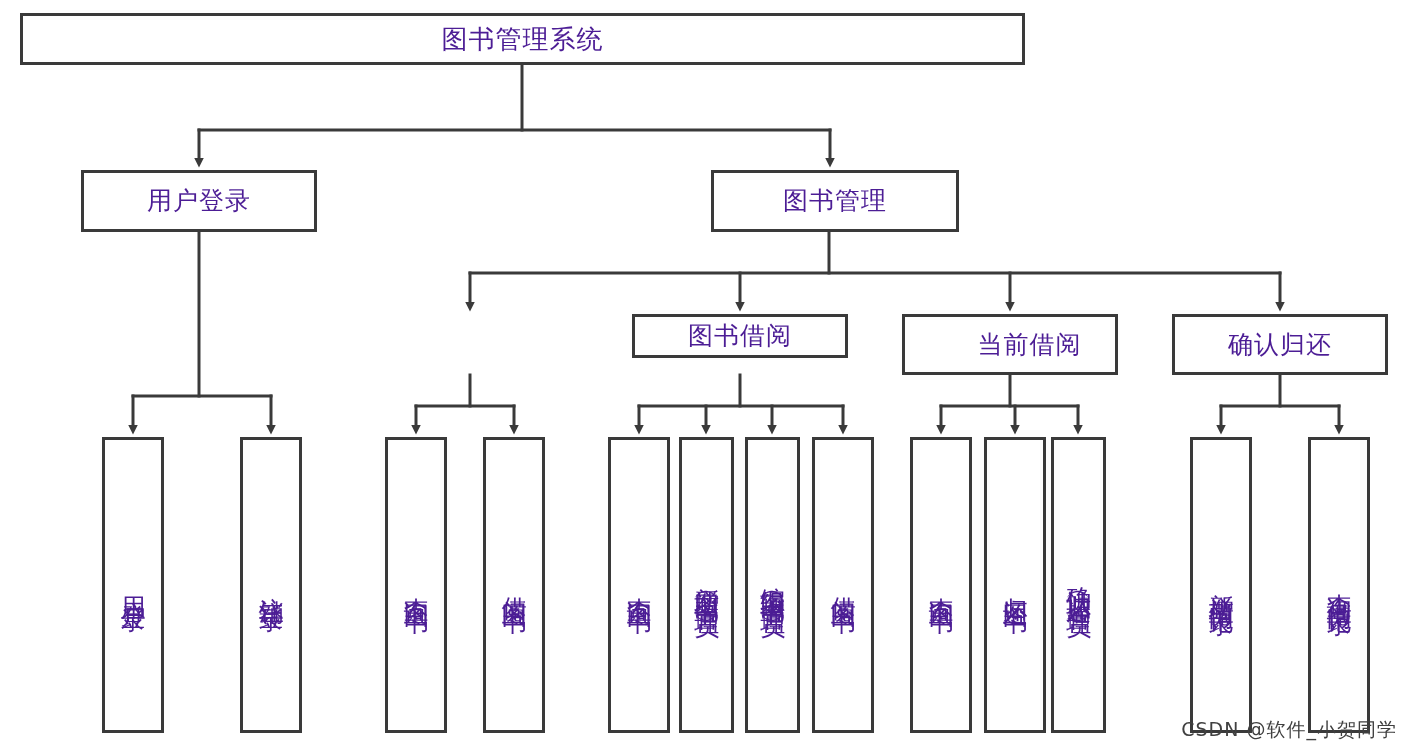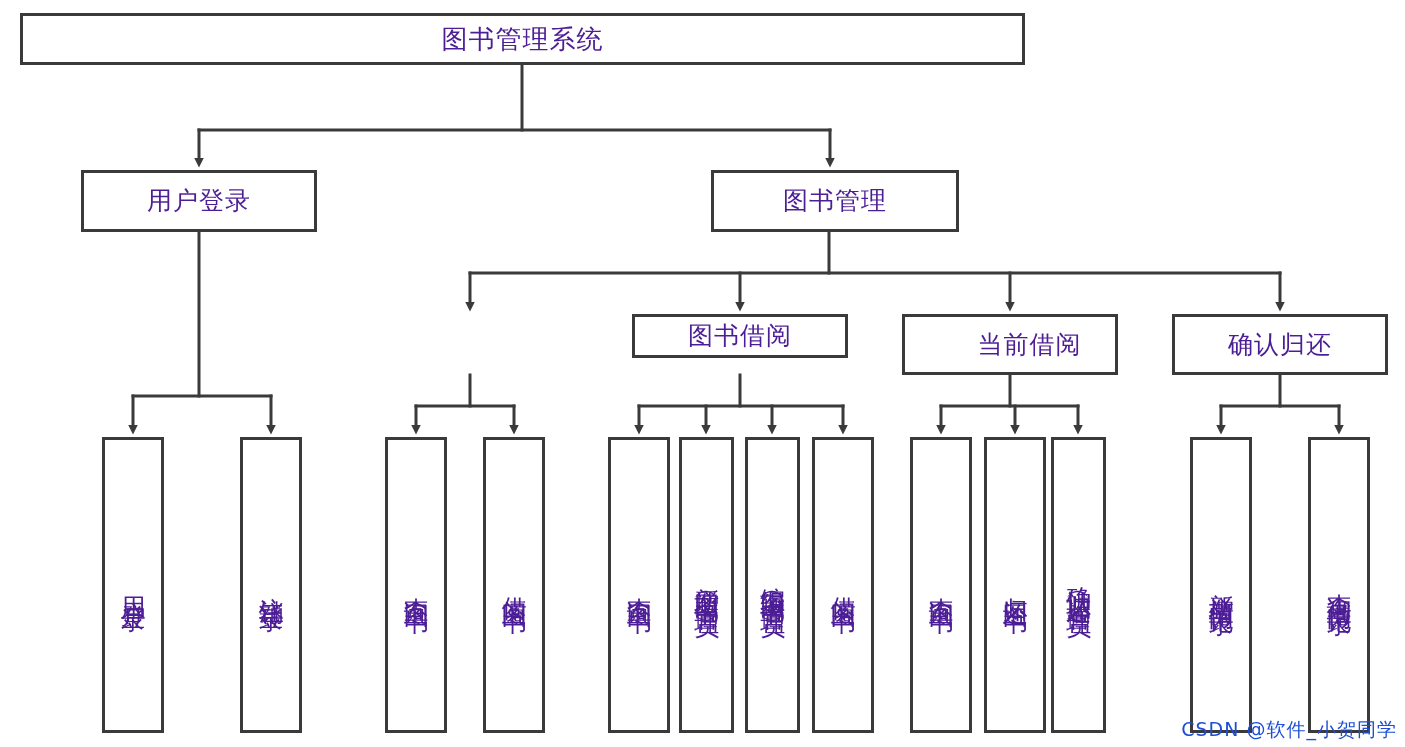--- a/index.html
+++ b/index.html
@@ -56,21 +56,21 @@
     white-space: nowrap;
   }
   .node.title {
     font-size: 26px;
   }
   #watermark {
     position: absolute;
     right: 8px;
     bottom: 4px;
     font-size: 19px;
-    color: #1d4ed8;
+    color: #404040;
     letter-spacing: 1px;
     white-space: nowrap;
     user-select: none;
   }
 </style>
 </head>
 <body>
 
 <div id="canvas">
 

